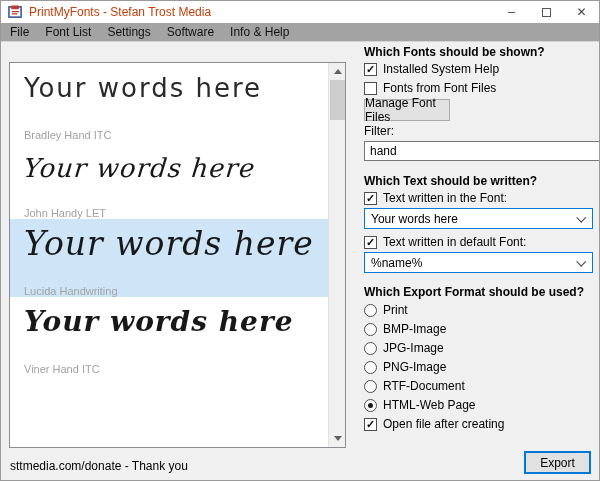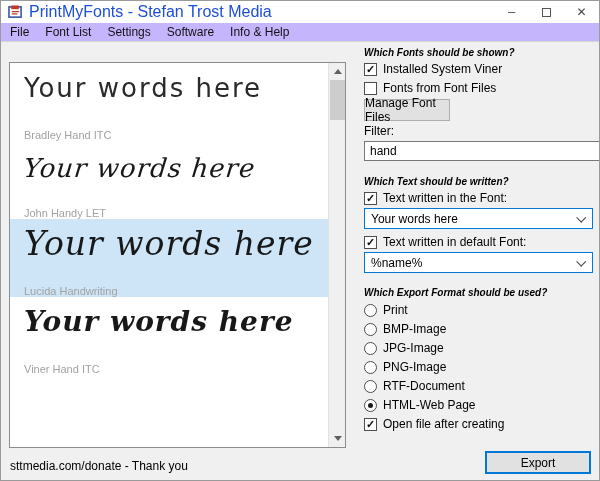--- a/index.html
+++ b/index.html
@@ -5,27 +5,27 @@
   * { margin:0; padding:0; box-sizing:border-box; }
   body { background:#cccccc; font-family:"Liberation Sans", sans-serif; }
   .window {
     position:relative; width:600px; height:481px;
     background:#f0f0f0; border:1px solid #9a9a9a; overflow:hidden;
     font-family:"Liberation Sans", sans-serif; color:#000;
   }
   
   .titlebar { height:22px; background:#ffffff; display:flex; align-items:center; padding-left:7px; }
   .app-icon { width:15px; height:14px; margin-right:6px; flex:0 0 auto; }
-  .title-text { font-size:16px; color:#1d4ed8; white-space:nowrap; }
+  .title-text { font-size:12px; color:#c2410c; white-space:nowrap; }
   .win-controls { margin-left:auto; display:flex; height:100%; }
   .win-btn { width:35px; height:100%; display:flex; align-items:center; justify-content:center; color:#444; font-size:12px; cursor:default; }
   .maxi-box { width:9px; height:9px; border:1px solid #555; display:inline-block; }
   .mini-glyph { font-size:13px; line-height:8px; }
   
-  .menubar { height:19px; background:#c4b5fd; border-bottom:1px solid #d5d5d5; display:flex; align-items:center; padding-left:1px; }
+  .menubar { height:19px; background:#a3a3a3; border-bottom:1px solid #d5d5d5; display:flex; align-items:center; padding-left:1px; }
   .menu-item { padding:0 8px; font-size:12px; color:#111; }
   
   .client { position:absolute; top:42px; left:0; right:0; bottom:0; background:#f0f0f0; }
   .fonts-label { position:absolute; left:9px; top:20px; font-size:12px; font-weight:bold; }
   
   .font-list { position:absolute; left:8px; top:19px; width:337px; height:386px; background:#ffffff; border:1px solid #898d92; }
   .font-items { position:absolute; left:0; top:0; right:17px; bottom:0; overflow:hidden; }
   .font-item { height:78px; position:relative; padding-left:14px; }
   .font-item.selected { background:#cde5f7; }
   .preview { position:absolute; left:14px; white-space:nowrap; color:#181818; }
@@ -36,41 +36,41 @@
   .font-name { position:absolute; left:14px; bottom:0; font-size:11px; color:#a2a2a2; }
   
   .scrollbar { position:absolute; top:0; right:0; bottom:0; width:17px; background:#f0f0f0; border-left:1px solid #e2e2e2; }
   .scroll-arrow { position:absolute; left:0; width:17px; height:17px; display:flex; align-items:center; justify-content:center; }
   .scroll-arrow.up { top:0; } .scroll-arrow.down { bottom:0; }
   .tri-up { width:0; height:0; border-left:4px solid transparent; border-right:4px solid transparent; border-bottom:5px solid #606060; }
   .tri-down { width:0; height:0; border-left:4px solid transparent; border-right:4px solid transparent; border-top:5px solid #606060; }
   .scroll-thumb { position:absolute; left:1px; top:17px; width:15px; height:40px; background:#cdcdcd; }
   
   .options { position:absolute; left:363px; top:0; width:229px; }
-  .sec-header { font-size:10px; font-weight:bold; line-height:15px;font-style:italic; }
+  .sec-header { font-size:12px; font-weight:bold; line-height:15px; }
   .row { display:flex; align-items:center; font-size:12px; line-height:15px; }
   .cb { width:13px; height:13px; border:1px solid #4d4d4d; background:#fff; margin-right:6px; flex:0 0 auto;
         display:flex; align-items:center; justify-content:center; font-size:11px; color:#111; }
   .cb.checked::after { content:"\2713"; font-weight:bold; margin-top:-1px; }
   .radio { width:13px; height:13px; border:1px solid #4d4d4d; border-radius:50%; background:#fff; margin-right:6px; flex:0 0 auto; position:relative; }
   .radio.selected::after { content:""; position:absolute; left:3px; top:3px; right:3px; bottom:3px; border-radius:50%; background:#1a1a1a; }
   .btn { height:22px; background:#e1e1e1; border:1px solid #adadad; font-size:12px; display:flex; align-items:center; justify-content:center; }
   .manage-btn { width:86px; }
   .text-input { width:251px; height:20px; border:1px solid #777777; background:#fff; font-size:12px; padding:0 5px;
                 font-family:"Liberation Sans", sans-serif; display:block; }
   .combo { width:229px; height:21px; border:1px solid #0078d7; background:#fff; position:relative;
            display:flex; align-items:center; padding-left:6px; font-size:12px; }
   .combo .chevron { position:absolute; right:8px; top:6px; width:7px; height:7px;
            border-right:1px solid #444; border-bottom:1px solid #444; transform:rotate(45deg) translateY(-1px); }
   
   .mt2{margin-top:2px}.mt3{margin-top:3px}.mt4{margin-top:4px}.mt6{margin-top:6px}
   .mt12{margin-top:12px}.mt13{margin-top:13px}
   
   .status-text { position:absolute; left:9px; bottom:7px; font-size:12px; color:#000000; }
-  .export-btn { position:absolute; right:8px; bottom:6px; width:106px; height:23px;
+  .export-btn { position:absolute; right:8px; bottom:6px; width:67px; height:23px;
                 background:#e1e1e1; border:2px solid #0078d7; font-size:12px;
                 display:flex; align-items:center; justify-content:center;margin-left:48px; }
 </style>
 </head>
 <body>
 
 <div class="window">
 
   <div class="titlebar">
     <svg class="app-icon" viewBox="0 0 16 15">
@@ -139,21 +139,21 @@
         </div>
       </div>
     </div>
 
     <div class="options">
 
       <div class="sec-header mt2">Which Fonts should be shown?</div>
 
       <div class="row mt2">
         <span class="cb checked"></span>
-        <span>Installed System Viner</span>
+        <span>Installed System Help</span>
       </div>
 
       <div class="row mt4">
         <span class="cb"></span>
         <span>Fonts from Font Files</span>
       </div>
 
       <div class="btn manage-btn mt3">Manage Font Files</div>
 
       <div class="row mt3">Filter:</div>

